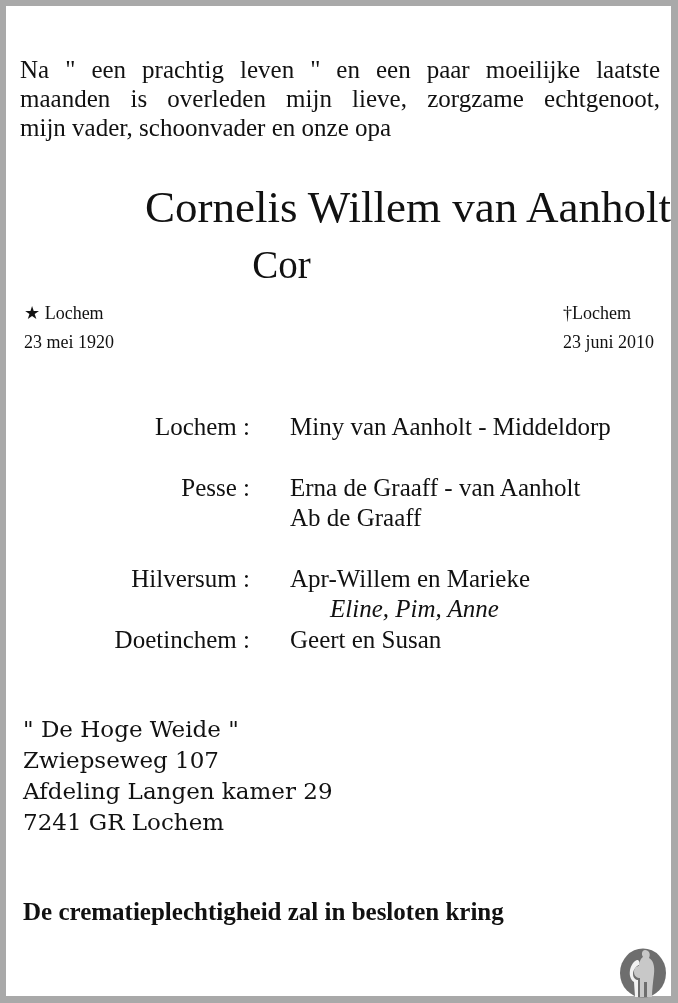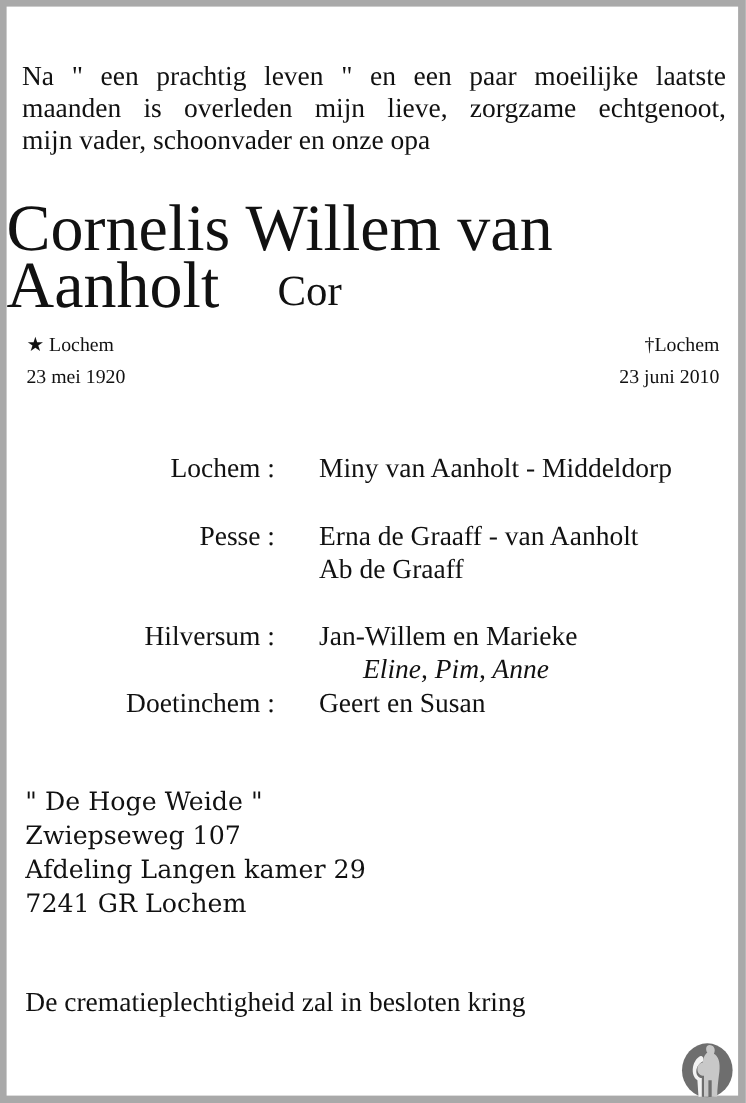--- a/index.html
+++ b/index.html
@@ -20,58 +20,58 @@
     .intro {
       position: absolute; left: 14px; top: 49px; width: 640px;
       font-family: "Liberation Serif", "DejaVu Serif", serif;
       font-size: 25px; line-height: 29px;
       text-align: justify;
     }
     .intro div { white-space: nowrap; }
     .intro .justify { text-align: justify; text-align-last: justify; white-space: normal; }
     .name {
       position: absolute; left: 0; width: 665px; top: 175px;
-      text-align: left;
+      text-align: right;
       font-family: "Liberation Serif", "DejaVu Serif", serif;
-      font-size: 60px; line-height: 52px;
+      font-size: 45px; line-height: 52px;
     }
     .nick {
       position: absolute; left: 0; width: 551px; top: 236px;
       text-align: center;
       font-family: "Liberation Serif", "DejaVu Serif", serif;
       font-size: 39px; line-height: 46px;
     }
     .born, .died {
       position: absolute; top: 293px;
       font-family: "Liberation Serif", "DejaVu Serif", serif;
       font-size: 18px; line-height: 29px;
     }
     .born { left: 18px; }
-    .died { right: 17px; text-align: right; }
+    .died { right: 17px; }
     .family-row {
       position: absolute; left: 0; width: 665px;
       font-family: "Liberation Serif", "DejaVu Serif", serif;
       font-size: 25px; line-height: 30px;
     }
     .family-row .label {
       position: absolute; right: 421px; text-align: right; white-space: nowrap;
     }
     .family-row .values {
       position: absolute; left: 284px; white-space: nowrap;
     }
     .family-row .values .grandkids { font-style: italic; padding-left: 40px; }
     .address {
       position: absolute; left: 17px; top: 708px;
       font-family: "DejaVu Serif", serif;
       font-size: 23px; line-height: 31px;
     }
     .closing {
       position: absolute; left: 17px; top: 891px;
       font-family: "Liberation Serif", "DejaVu Serif", serif;
-      font-size: 25px; line-height: 30px;
+      font-size: 25px; line-height: 30px; font-weight: bold;
     }
     .logo {
       position: absolute; left: 613px; top: 942px;
       width: 48px; height: 50px;
     }
   </style>
 </head>
 <body>
 
 <div class="card">
@@ -111,21 +111,21 @@
     <span class="label">Pesse :</span>
     <div class="values">
       <div>Erna de Graaff - van Aanholt</div>
       <div>Ab de Graaff</div>
     </div>
   </div>
 
   <div class="family-row" style="top:558px;">
     <span class="label">Hilversum :</span>
     <div class="values">
-      <div>Jan-Willem en Marieke</div>
+      <div>Apr-Willem en Marieke</div>
       <div class="grandkids">Eline, Pim, Anne</div>
     </div>
   </div>
 
   <div class="family-row" style="top:619px;">
     <span class="label">Doetinchem :</span>
     <div class="values">
       <div>Geert en Susan</div>
     </div>
   </div>

